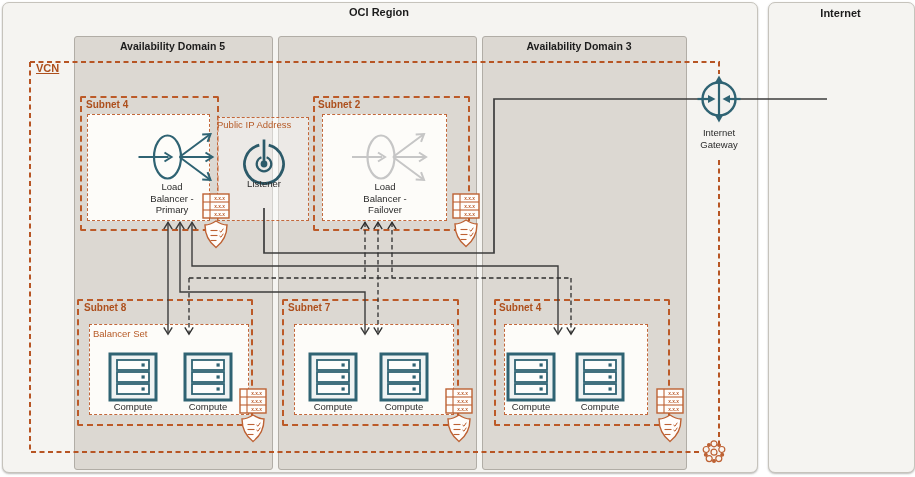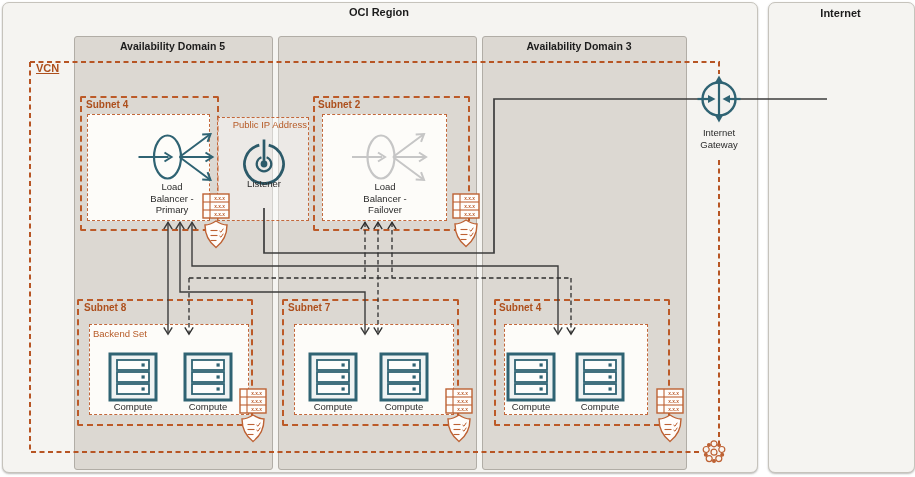--- a/index.html
+++ b/index.html
@@ -175,22 +175,22 @@
   <div class="abs adtitle" style="left:482px;top:40px;width:194px;">Availability Domain 3</div>
 
   <div class="abs orange-b" style="left:36px;top:62px;font-size:11px;text-decoration:underline;">VCN</div>
 
   <div class="abs orange-b" style="left:86px;top:99px;">Subnet 4</div>
   <div class="abs orange-b" style="left:318px;top:99px;">Subnet 2</div>
   <div class="abs orange-b" style="left:84px;top:302px;">Subnet 8</div>
   <div class="abs orange-b" style="left:288px;top:302px;">Subnet 7</div>
   <div class="abs orange-b" style="left:499px;top:302px;">Subnet 4</div>
 
-  <div class="abs orange-r" style="left:93px;top:328px;">Backend Set</div>
-  <div class="abs orange-r" style="left:217px;top:119px;width:90px;text-align:right;">Public IP Address</div>
+  <div class="abs orange-r" style="left:93px;top:328px;">Balancer Set</div>
+  <div class="abs orange-r" style="left:217px;top:119px;width:90px;text-align:left;">Public IP Address</div>
 
   <div class="abs node-label" style="left:117px;top:181px;width:110px;">Load
 Balancer -
 Primary</div>
   <div class="abs node-label" style="left:330px;top:181px;width:110px;">Load
 Balancer -
 Failover</div>
   <div class="abs node-label" style="left:219px;top:178px;width:90px;">Listener</div>
   <div class="abs node-label" style="left:674px;top:127px;width:90px;">Internet
 Gateway</div>

